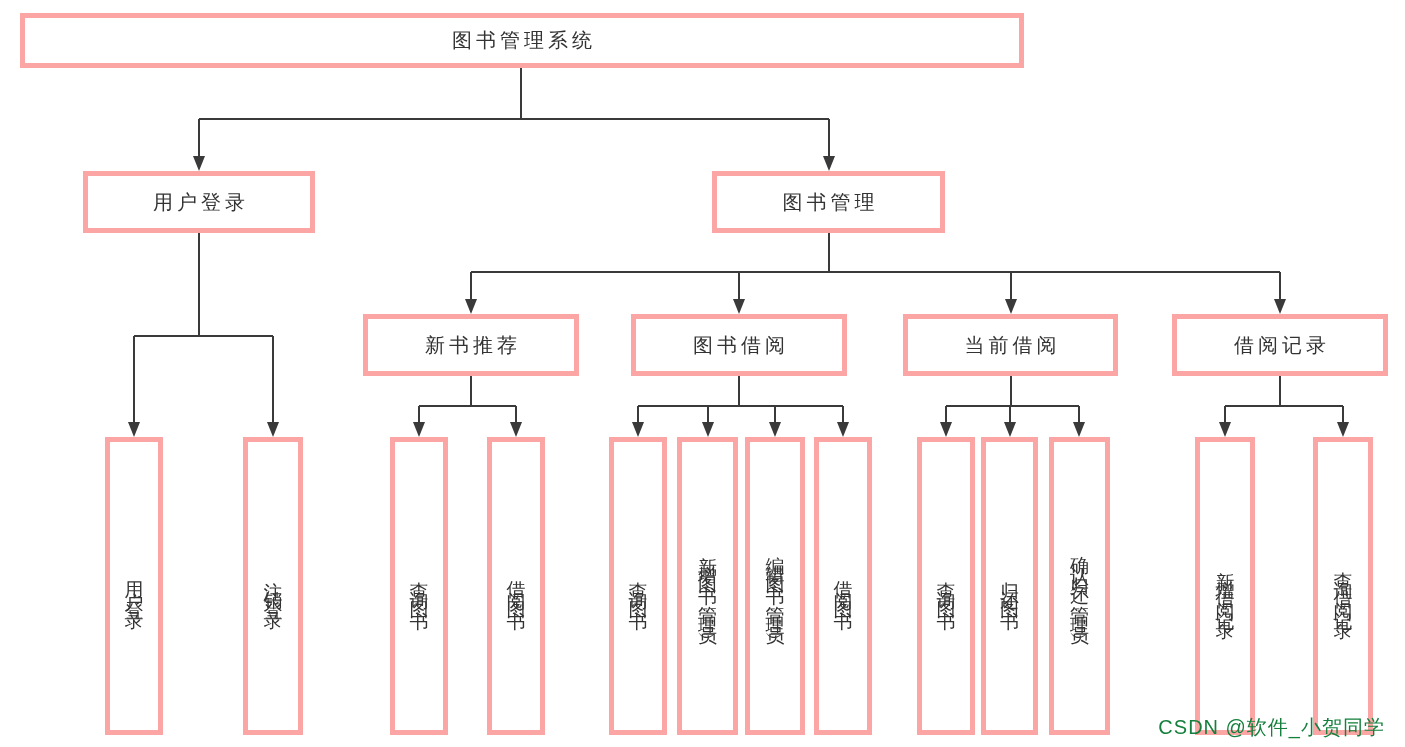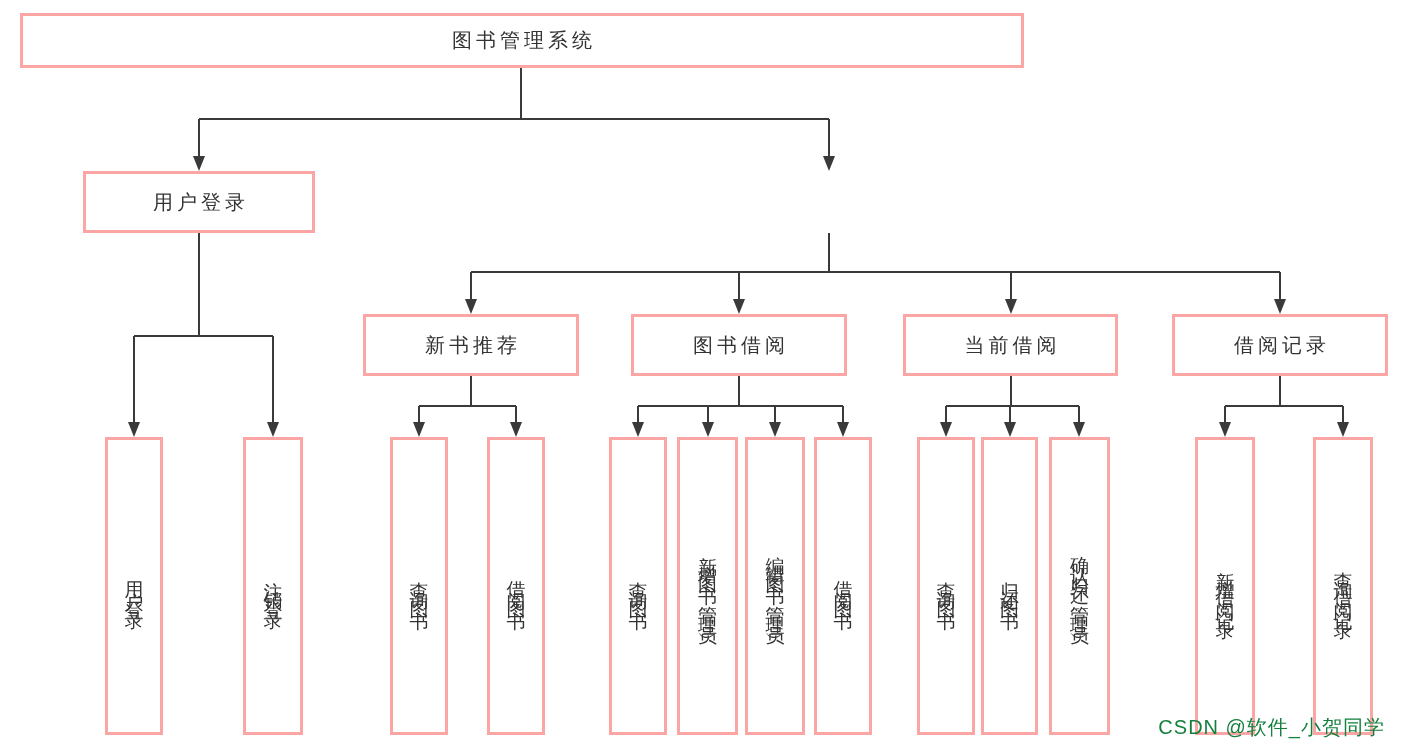--- a/index.html
+++ b/index.html
@@ -18,21 +18,21 @@
   #connector-svg {
     position: absolute;
     left: 0; top: 0;
     width: 1405px;
     height: 747px;
     pointer-events: none;
   }
   .box {
     position: absolute;
     box-sizing: border-box;
-    border: 3px solid #fca5a5;
+    border: 5px solid #fca5a5;
     background: #ffffff;
     display: flex;
     align-items: center;
     justify-content: center;
     color: #333333;
   }
   .h-label {
     font-size: 20px;
     letter-spacing: 4px;
     text-indent: 4px;
@@ -127,20 +127,23 @@
       </g>
   </svg>
 
   <div class="box node-root">
     <span class="h-label">图书管理系统</span>
   </div>
 
   <div class="box lvl2 node-l2-a">
     <span class="h-label">用户登录</span>
   </div>
+  <div class="box lvl2 node-l2-b">
+    <span class="h-label">图书管理</span>
+  </div>
 
   <div class="box lvl3 node-l3-a">
     <span class="h-label">新书推荐</span>
   </div>
   <div class="box lvl3 node-l3-b">
     <span class="h-label">图书借阅</span>
   </div>
   <div class="box lvl3 node-l3-c">
     <span class="h-label">当前借阅</span>
   </div>

